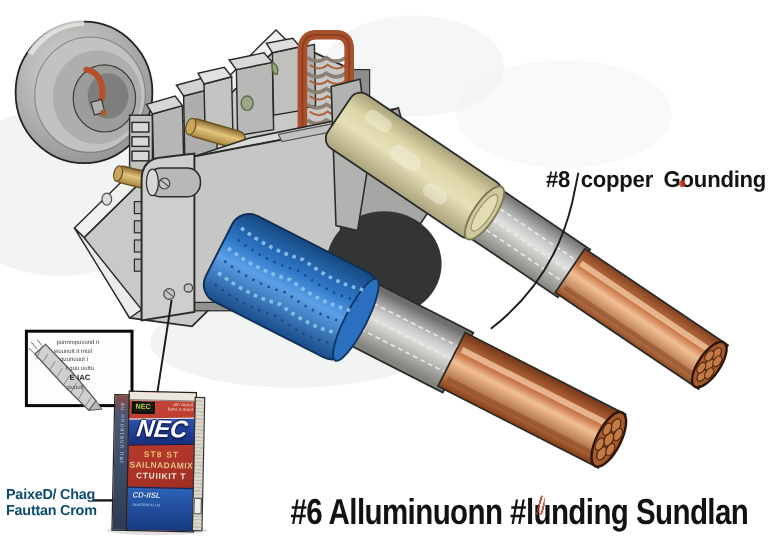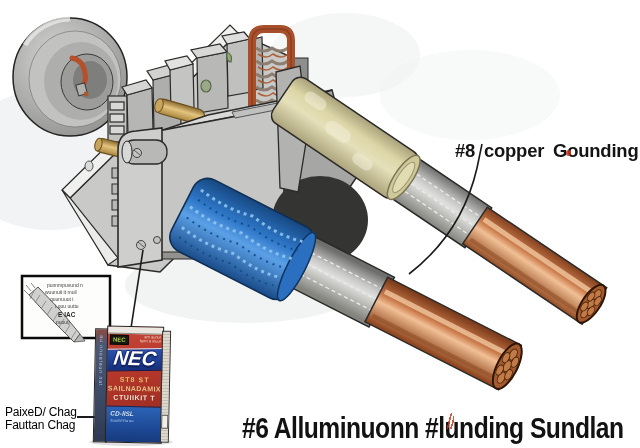--- a/index.html
+++ b/index.html
@@ -8,22 +8,22 @@
   .stage svg{position:absolute;left:0;top:0;}
   .lbl{position:absolute;color:#141414;white-space:nowrap;}
   .label-ground{left:455px;top:140px;font-size:19px;font-weight:600;letter-spacing:-.2px;
                 word-spacing:4px;transform:scaleX(.97);transform-origin:left top;}
   .g-dot{position:absolute;left:566px;top:150px;width:5px;height:6px;border-radius:50%;
          background:#c23318;opacity:.85;}
   .label-bottom{left:242px;top:411px;font-size:30px;font-weight:700;letter-spacing:-.6px;
                 color:#121212;transform:scaleX(.82);transform-origin:left top;}
   .hash-accent{position:absolute;left:446px;top:413px;width:8px;height:16px;opacity:.8;
        background:linear-gradient(105deg,transparent 38%,#c23318 38% 52%,transparent 52% 68%,#c23318 68% 82%,transparent 82%);}
-  .label-caption{left:5px;top:406px;font-size:12px;font-weight:400;line-height:13px;
-                 color:#000000;letter-spacing:-.2px;}
+  .label-caption{left:5px;top:406px;font-size:12px;font-weight:700;line-height:13px;
+                 color:#0c4a6e;letter-spacing:-.2px;}
   
   .book{position:absolute;left:94px;top:326px;width:74px;height:117px;transform:rotate(1.2deg);}
   .book .spine{position:absolute;left:0;top:3px;width:12px;height:112px;border:1px solid #222;
      background:linear-gradient(180deg,#8a4a40 0%,#4a5874 14%,#3c4a66 60%,#2e3a52 100%);
      overflow:hidden;}
   .book .spine span{writing-mode:vertical-rl;font-size:5px;color:#b8c6de;letter-spacing:1px;
      display:block;margin:6px auto;}
   .book .cover{position:absolute;left:12px;top:0;width:55px;height:115px;border:1px solid #222;
      background:linear-gradient(168deg,#c9463a 0%,#b5372b 40%,#9c2c22 78%,#8e281f 100%);
      overflow:hidden;}
@@ -351,19 +351,19 @@
   </div>
   <div class="edge"></div>
   <div class="sticker"></div>
 </div>
 
 <div class="lbl label-ground">#8 copper Gounding</div>
 <div class="g-dot"></div>
 
 <div class="lbl label-caption">
   <div>PaixeD/ Chag</div>
-  <div>Fauttan Chag</div>
+  <div>Fauttan Crom</div>
 </div>
 
 <div class="lbl label-bottom">#6 Alluminuonn #lunding Sundlan</div>
 <div class="hash-accent"></div>
 
 </div>
 
 </body></html>

